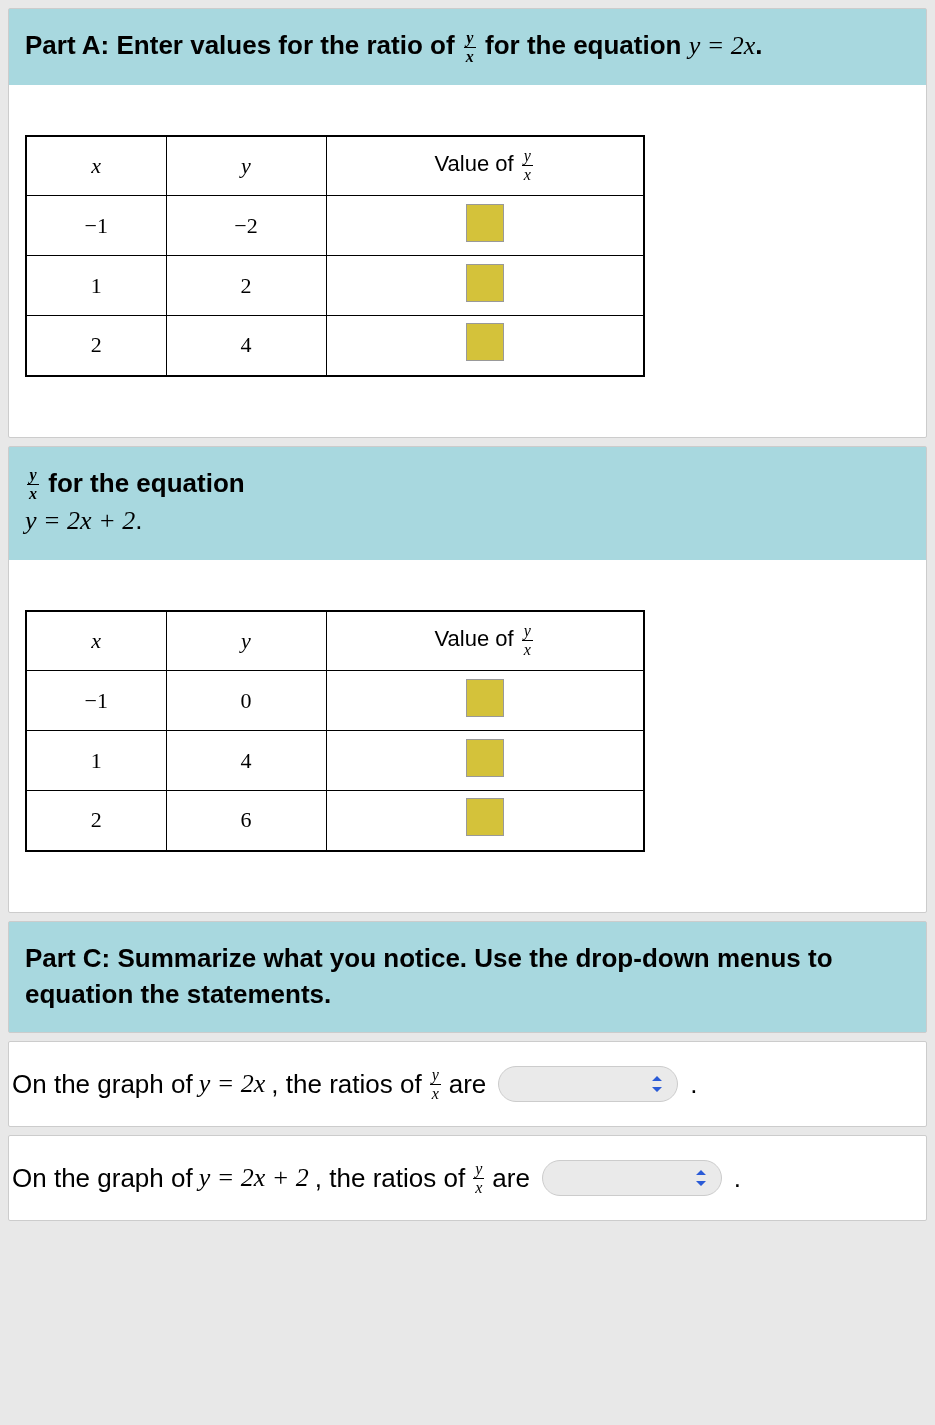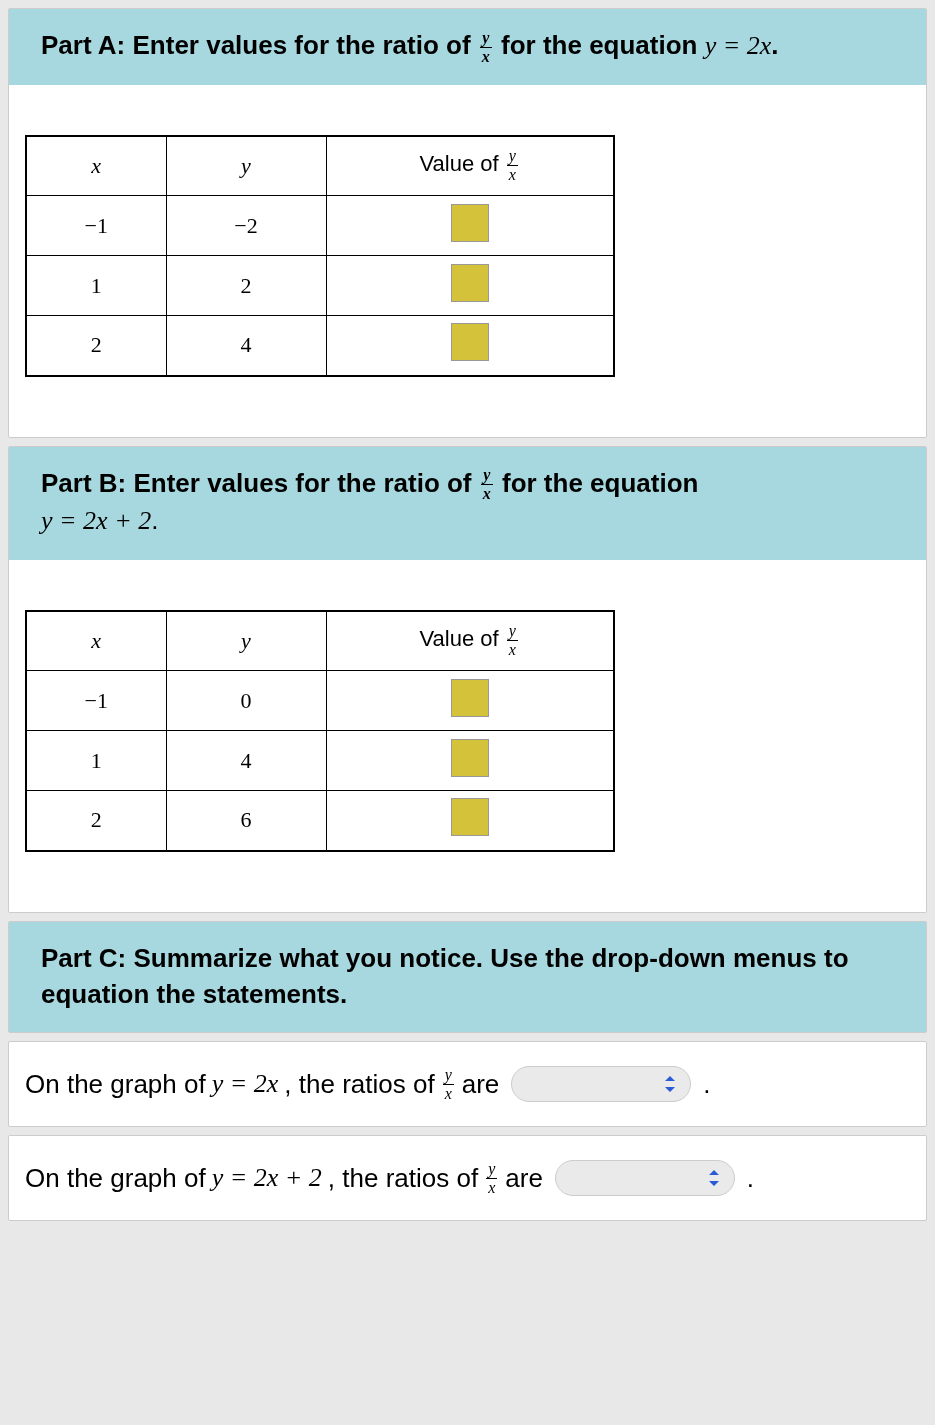--- a/index.html
+++ b/index.html
@@ -11,21 +11,21 @@
       width: 935px;
     }
     .section {
       background: #fff;
       border: 1px solid #ccc;
       margin: 8px;
       border-radius: 2px;
     }
     .section-header {
       background: #a8d8df;
-      padding: 18px 16px 20px 32px;
+      padding: 18px 16px 20px 16px;
       font-size: 26px;
       line-height: 1.4;
     }
     .section-header b { font-weight: bold; }
     .section-body {
       padding: 50px 16px 60px 16px;
     }
     .ratio-table {
       border-collapse: collapse;
       border: 2px solid #000;
@@ -33,21 +33,21 @@
     .ratio-table th, .ratio-table td {
       border: 1px solid #000;
       text-align: center;
       vertical-align: middle;
       font-weight: normal;
       height: 60px;
     }
     .ratio-table th { font-size: 22px; }
     .col-x { width: 140px; }
     .col-y { width: 160px; }
-    .col-v { width: 288px; }
+    .col-v { width: 318px; }
     .ital { font-style: italic; font-family: 'Times New Roman', serif; text-align: center; }
     .math { font-family: 'Times New Roman', serif; }
     .frac {
       display: inline-block;
       vertical-align: middle;
       text-align: center;
       font-family: 'Times New Roman', serif;
       font-style: italic;
       font-size: 16px;
       line-height: 1;
@@ -66,21 +66,21 @@
       width: 38px;
       height: 38px;
       background: #d4c23a;
       border: 1px solid #999;
       display: inline-block;
     }
     .statement-row {
       background: #fff;
       border: 1px solid #ccc;
       margin: 8px;
-      padding: 24px 16px;
+      padding: 24px 3px;
       font-size: 26px;
       border-radius: 2px;
       display: flex;
       align-items: center;
       flex-wrap: wrap;
       gap: 6px;
     }
     .dropdown {
       display: inline-flex;
       align-items: center;
@@ -137,21 +137,20 @@
         <td class="math">4</td>
         <td><span class="input-box"></span></td>
       </tr>
     </tbody>
       </table>
   </div>
 </div>
 
 <div class="section">
   <div class="section-header">
-    <b>Part B: Enter values for the ratio of </b>
     <b><span class="frac"><span class="num">y</span><span class="den">x</span></span></b>
     <b> for the equation </b><br>
     <span class="math ital">y = 2x + 2</span><span>.</span>
   </div>
   <div class="section-body">
     <table class="ratio-table">
       <tbody>
           <tr>
         <th class="col-x"><span class="ital">x</span></th>
         <th class="col-y"><span class="ital">y</span></th>

